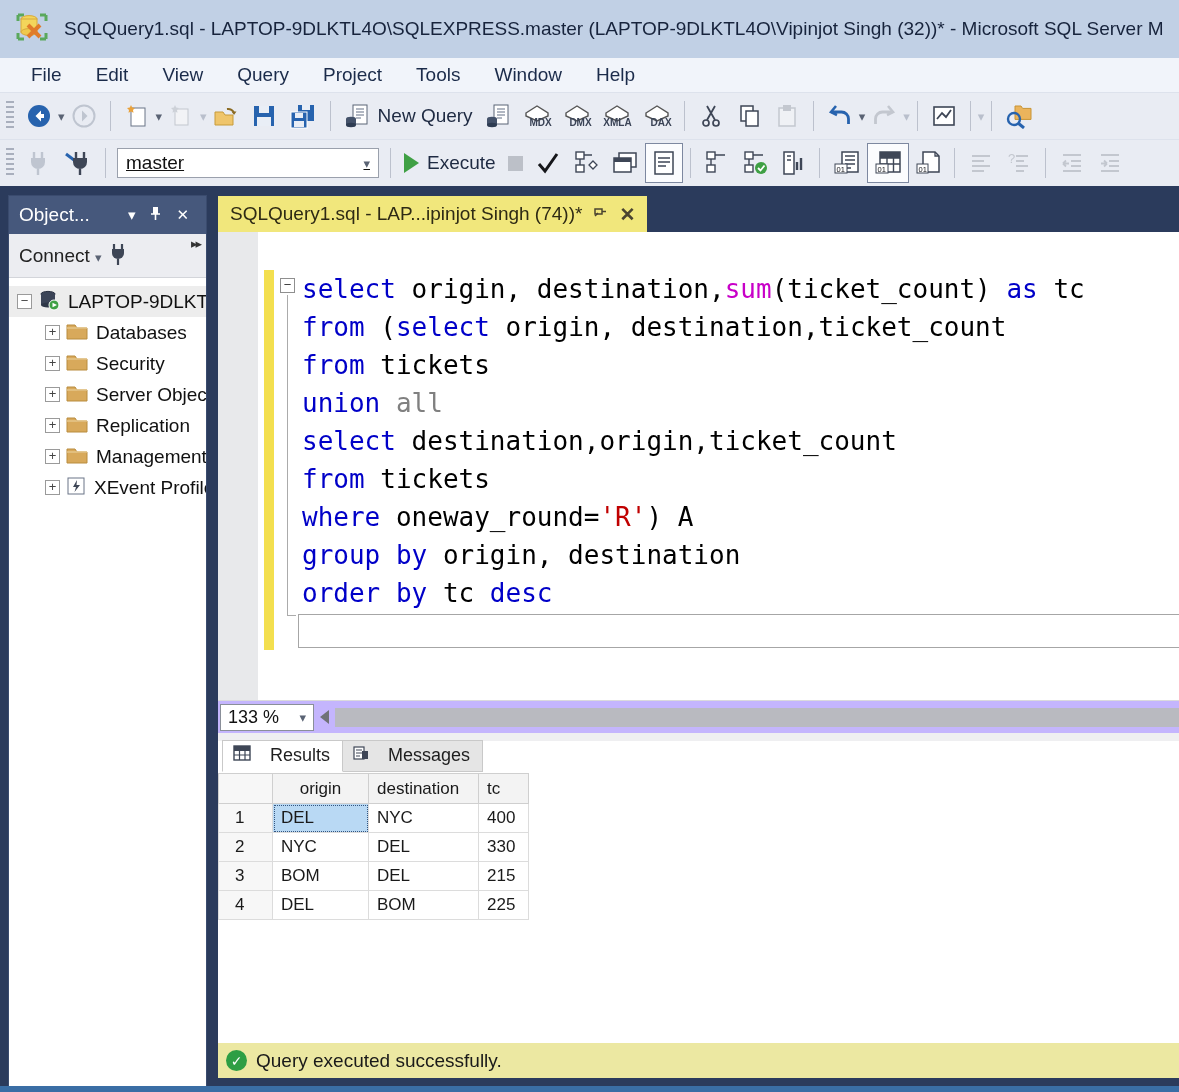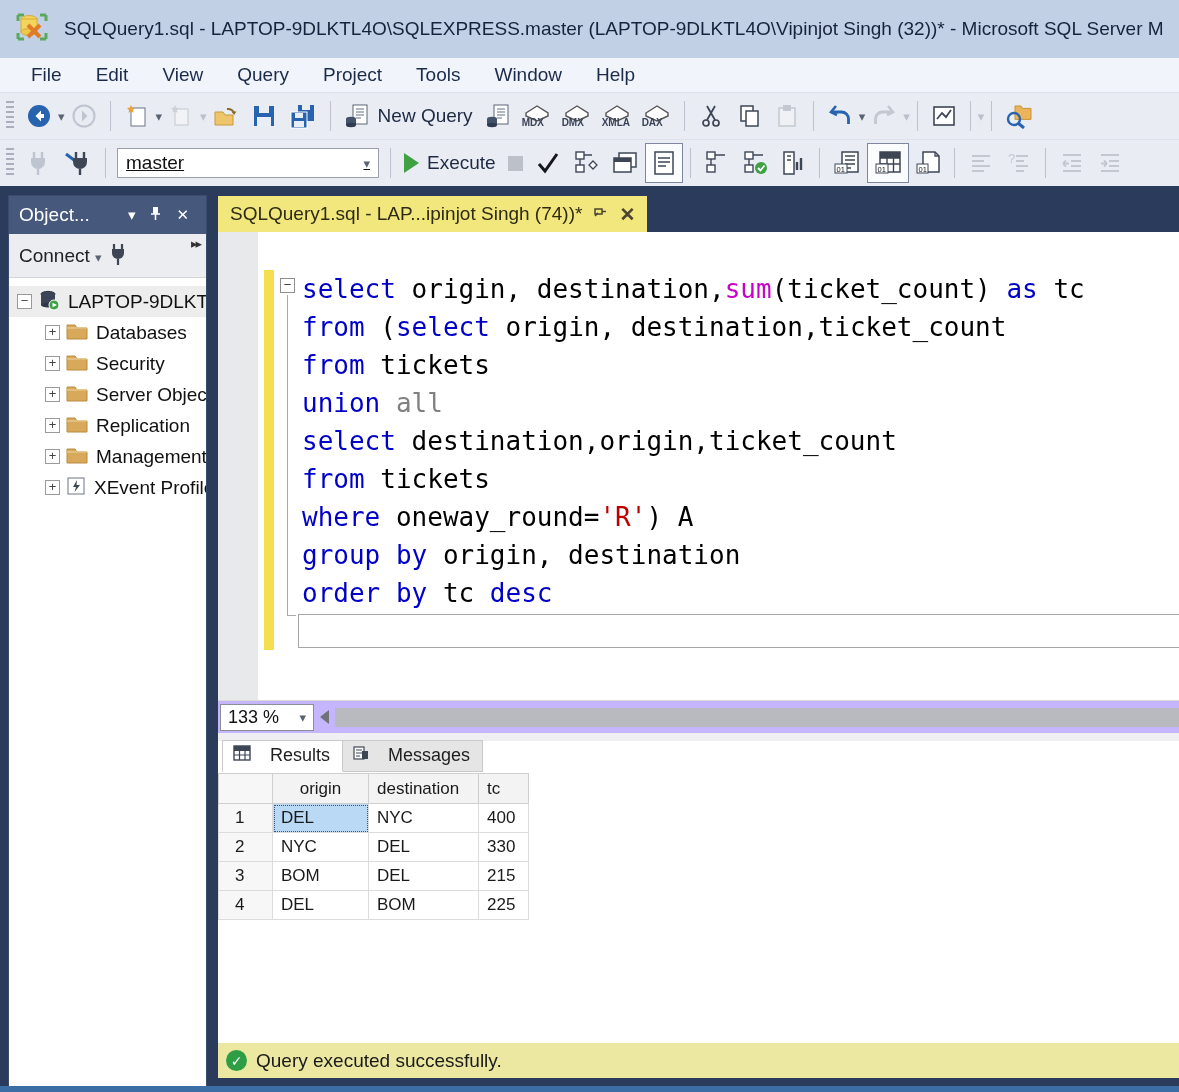--- a/index.html
+++ b/index.html
@@ -36,21 +36,21 @@
   .grip { width:8px; height:30px; margin:0 6px 0 2px;
     background-image:repeating-linear-gradient(to bottom,#A9AFBD 0 2px,transparent 2px 5px);
     background-size:3px 100%; background-repeat:repeat-x; }
   .tsep { width:1px; height:30px; background:#BCC1CD; margin:0 7px; }
   .tbtn { height:40px; display:flex; align-items:center; padding:0 6px; gap:2px; }
   .tbtn svg { display:block; }
   .caret { font-size:13px; color:#5A6374; line-height:1; }
   .caret.dim { color:#B9BFCC; }
   .tool-active { border:1px solid #7D88A0; background:#FBFCFE; }
   .tb-label { font-size:19px; color:#1E2A42; padding-left:6px; white-space:nowrap; }
-  .mdx-group { display:flex; flex-direction:column; align-items:flex-start; padding:0 5px; }
+  .mdx-group { display:flex; flex-direction:column; align-items:flex-end; padding:0 5px; }
   .mdx-group .mlabel { font-size:10px; font-weight:bold; color:#3A4356; margin-top:-5px; letter-spacing:0; }
 
   .combo {
     width:262px; height:30px; background:#fff; border:1px solid #9AA0AC;
     display:flex; align-items:center; justify-content:space-between;
     padding:0 8px; margin:0 4px; font-size:19px; color:#111;text-decoration:underline;
   }
   .exec-tri { width:0; height:0; border-left:15px solid #3FA044; border-top:10px solid transparent; border-bottom:10px solid transparent; }
   .stop-sq { width:15px; height:15px; background:#BCC0C8; }
 

